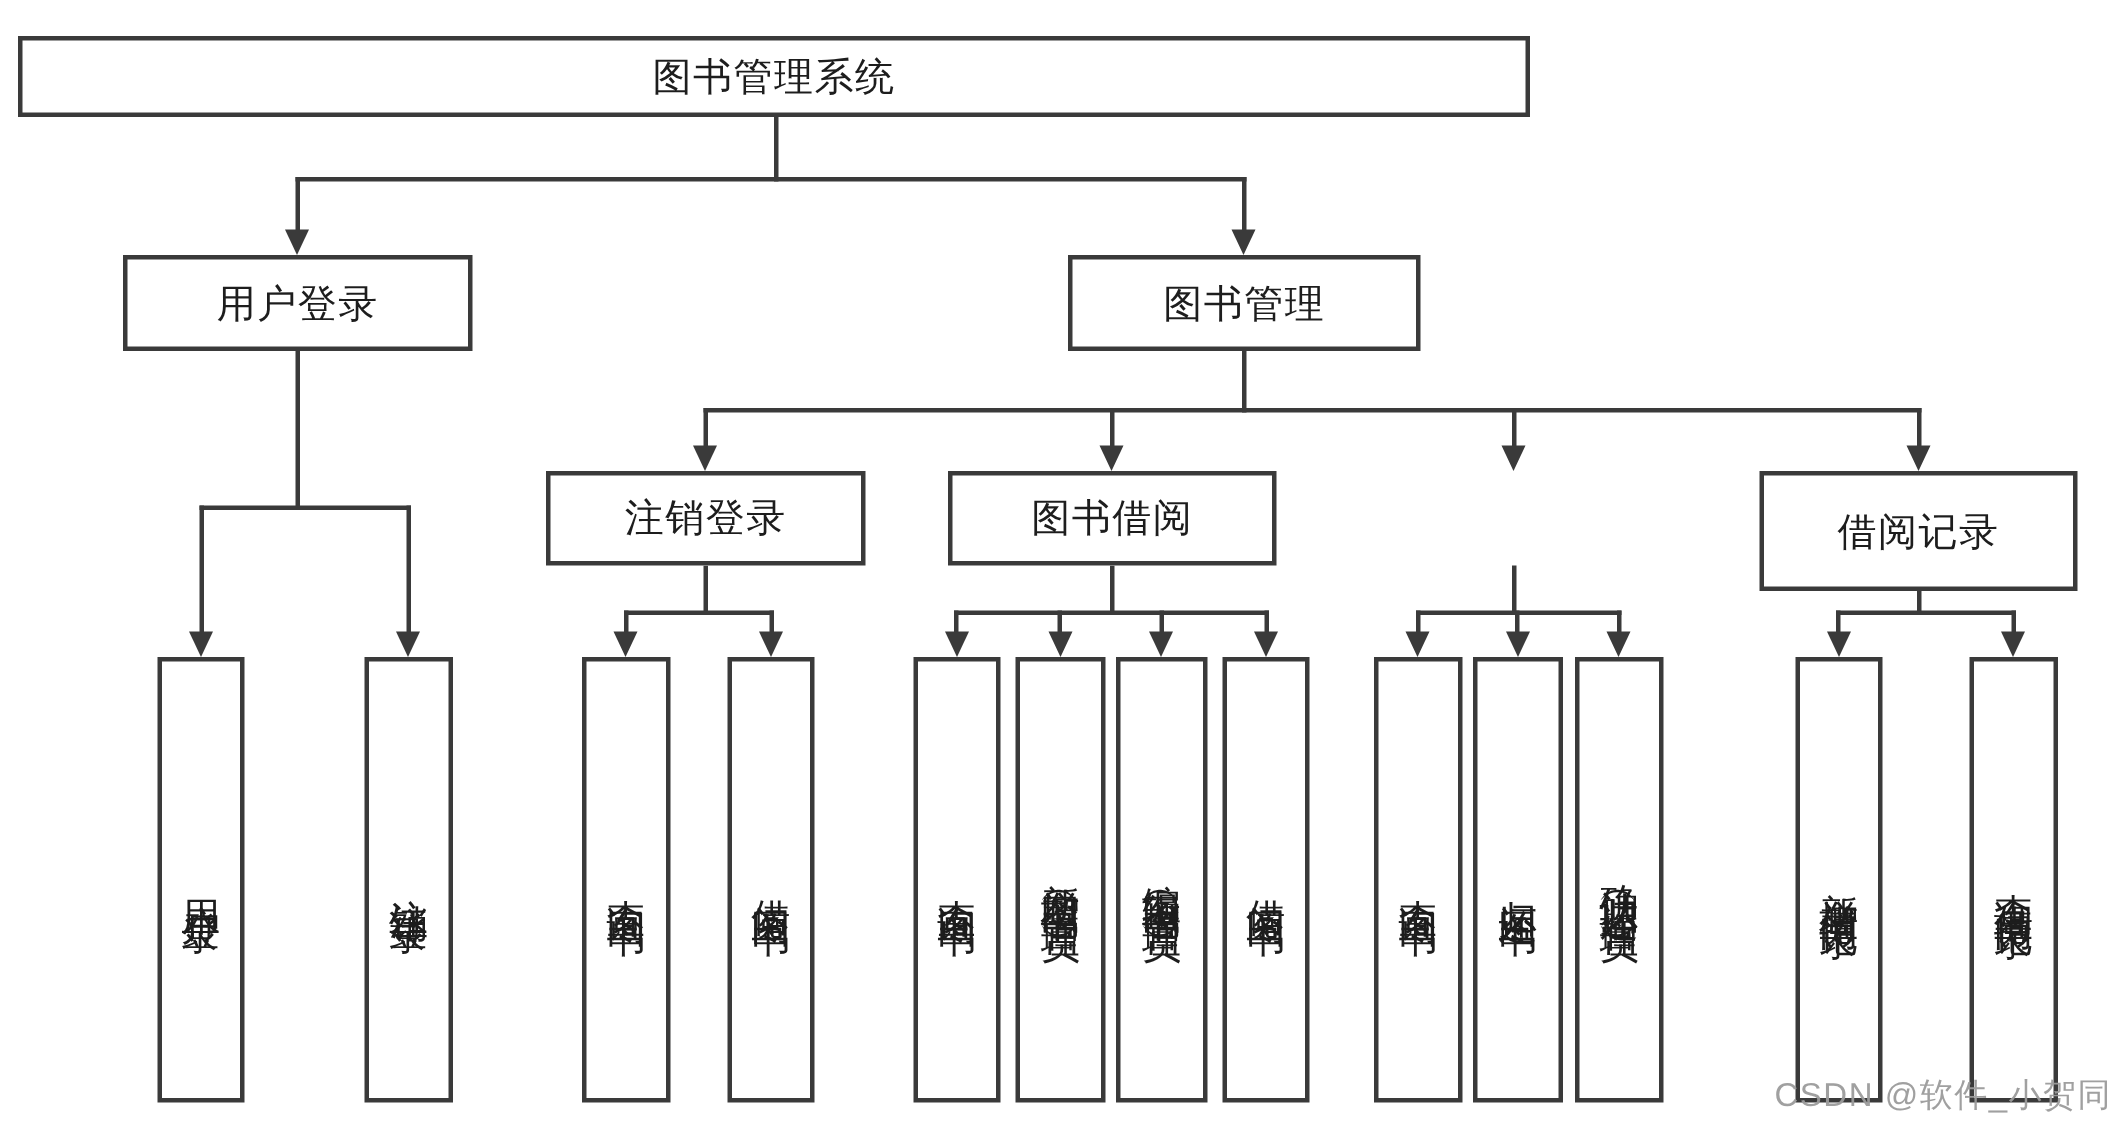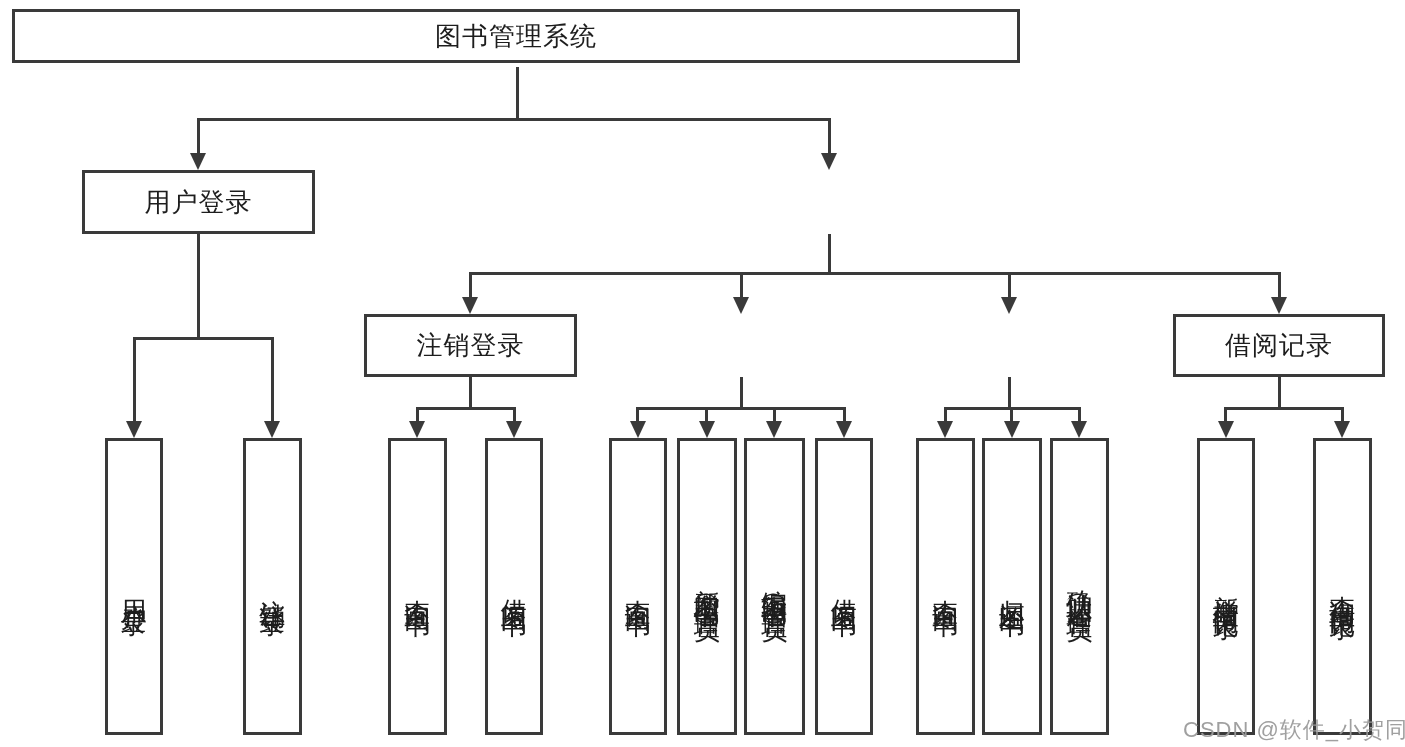--- a/index.html
+++ b/index.html
@@ -48,33 +48,36 @@
     z-index:5;
     white-space:nowrap;
     letter-spacing:1px;
   }
 </style>
 </head>
 <body>
 
 <div id="stage">
 
-  <div class="box" style="left:12px;top:9px;width:1008px;height:54px;">
+  <div class="box" style="left:12px;top:24px;width:1008px;height:54px;">
     <span>图书管理系统</span>
   </div>
 
   <div class="line" style="left:516px;top:67px;width:3px;height:54px;"></div>
   <div class="line" style="left:197px;top:118px;width:634px;height:3px;"></div>
   <div class="line" style="left:197px;top:118px;width:3px;height:40px;"></div>
   <div class="arrow" style="left:190px;top:153px;"></div>
   <div class="line" style="left:828px;top:118px;width:3px;height:40px;"></div>
   <div class="arrow" style="left:821px;top:153px;"></div>
 
   <div class="box" style="left:82px;top:170px;width:233px;height:64px;">
     <span>用户登录</span>
+  </div>
+  <div class="box" style="left:712px;top:170px;width:235px;height:64px;">
+    <span>图书管理</span>
   </div>
 
   <div class="line" style="left:197px;top:234px;width:3px;height:106px;"></div>
   <div class="line" style="left:133px;top:337px;width:141px;height:3px;"></div>
   <div class="line" style="left:133px;top:337px;width:3px;height:88px;"></div>
   <div class="arrow" style="left:126px;top:421px;"></div>
   <div class="line" style="left:271px;top:337px;width:3px;height:88px;"></div>
   <div class="arrow" style="left:264px;top:421px;"></div>
 
   <div class="line" style="left:828px;top:234px;width:3px;height:41px;"></div>
@@ -84,21 +87,24 @@
   <div class="line" style="left:740px;top:272px;width:3px;height:28px;"></div>
   <div class="arrow" style="left:733px;top:297px;"></div>
   <div class="line" style="left:1008px;top:272px;width:3px;height:28px;"></div>
   <div class="arrow" style="left:1001px;top:297px;"></div>
   <div class="line" style="left:1278px;top:272px;width:3px;height:28px;"></div>
   <div class="arrow" style="left:1271px;top:297px;"></div>
 
   <div class="box" style="left:364px;top:314px;width:213px;height:63px;">
     <span>注销登录</span>
   </div>
-  <div class="box" style="left:1173px;top:314px;width:212px;height:63px;">
+  <div class="box" style="left:632px;top:314px;width:219px;height:63px;">
+    <span>图书借阅</span>
+  </div>
+  <div class="box" style="left:1173px;top:314px;width:212px;height:80px;">
     <span>借阅记录</span>
   </div>
 
   <div class="line" style="left:469px;top:377px;width:3px;height:33px;"></div>
   <div class="line" style="left:416px;top:407px;width:100px;height:3px;"></div>
   <div class="line" style="left:416px;top:407px;width:3px;height:18px;"></div>
   <div class="arrow" style="left:409px;top:421px;"></div>
   <div class="line" style="left:513px;top:407px;width:3px;height:18px;"></div>
   <div class="arrow" style="left:506px;top:421px;"></div>
 

